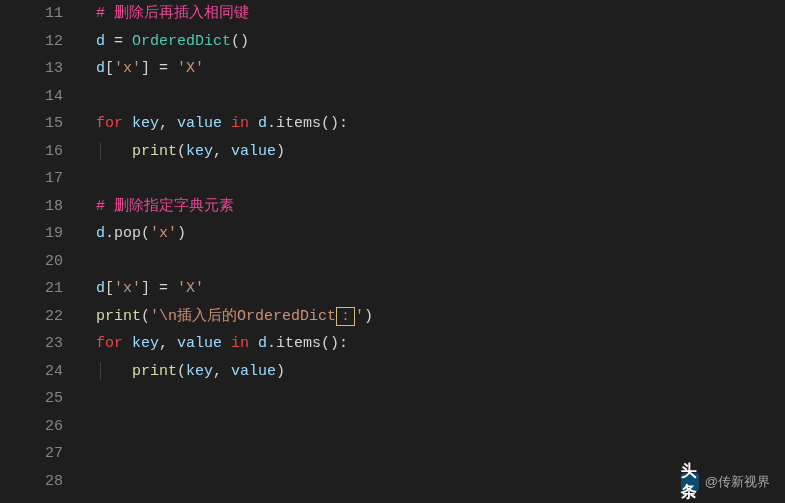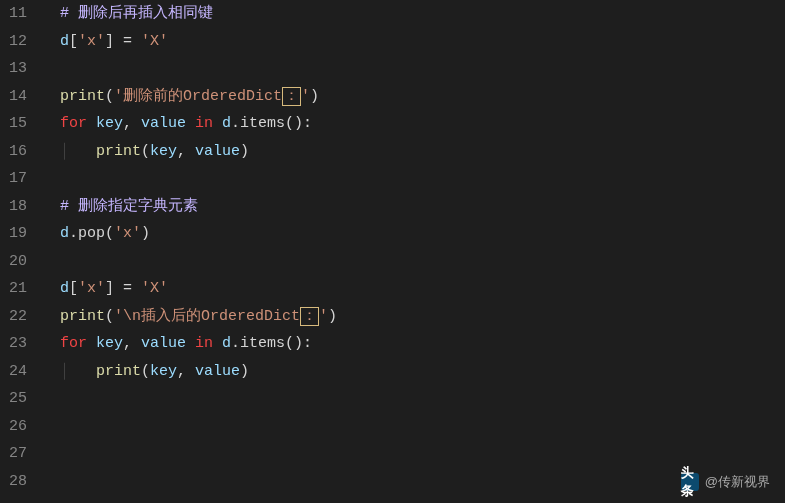--- a/index.html
+++ b/index.html
@@ -12,20 +12,21 @@
       font-family: Consolas, 'Courier New', monospace;
       font-size: 15px;
       width: 785px;
       height: 503px;
       overflow: hidden;
       position: relative;
     }
     .editor {
       display: flex;
       height: 100%;
+      padding-left: 36px;
     }
     .gutter {
       width: 45px;
       text-align: right;
       padding-right: 18px;
       color: #858585;
       user-select: none;
     }
     .code-area {
       flex: 1;
@@ -33,21 +34,21 @@
     }
     .line {
       height: 27.5px;
       line-height: 27.5px;
       white-space: pre;
     }
     .line-num {
       height: 27.5px;
       line-height: 27.5px;
     }
-    .comment { color: #c4b5fd; margin-top: 11px; }
+    .comment { color: #ec4899; margin-top: 11px; }
     .variable { color: #9cdcfe; }
     .func { color: #4ec9b0; }
     .builtin { color: #dcdcaa; }
     .string { color: #ce9178; }
     .keyword { color: #ef4444; }
     .plain { color: #d4d4d4; }
     .indent-guide {
       color: #404040;
     }
     .highlight-box {
@@ -64,21 +65,21 @@
       color: #aaa;
       font-size: 13px;
       font-family: sans-serif;
     }
     .watermark-icon {
       width: 18px;
       height: 18px;
       border-radius: 3px;
       background: #0c4a6e;
       color: white;
-      font-size: 13px;
+      font-size: 16px;
       display: flex;
       align-items: center;
       justify-content: center;
       font-weight: bold;
     }
   </style>
 </head>
 <body>
 
 <div class="editor">
@@ -97,23 +98,23 @@
     <div class="line-num">22</div>
     <div class="line-num">23</div>
     <div class="line-num">24</div>
     <div class="line-num">25</div>
     <div class="line-num">26</div>
     <div class="line-num">27</div>
     <div class="line-num">28</div>
   </div>
   <div class="code-area">
     <div class="line"><span class="comment"># 删除后再插入相同键</span></div>
+    <div class="line"><span class="variable">d</span><span class="plain"> = </span><span class="func">OrderedDict</span><span class="plain">()</span></div>
     <div class="line"><span class="variable">d</span><span class="plain">[</span><span class="string">'x'</span><span class="plain">] = </span><span class="string">'X'</span></div>
     <div class="line"></div>
-    <div class="line"><span class="builtin">print</span><span class="plain">(</span><span class="string">'删除前的OrderedDict</span><span class="string highlight-box">：</span><span class="string">'</span><span class="plain">)</span></div>
     <div class="line"><span class="keyword">for</span><span class="variable"> key</span><span class="plain">, </span><span class="variable">value </span><span class="keyword">in</span><span class="variable"> d</span><span class="plain">.items():</span></div>
     <div class="line"><span class="indent-guide">│   </span><span class="builtin">print</span><span class="plain">(</span><span class="variable">key</span><span class="plain">, </span><span class="variable">value</span><span class="plain">)</span></div>
     <div class="line"></div>
     <div class="line"><span class="comment"># 删除指定字典元素</span></div>
     <div class="line"><span class="variable">d</span><span class="plain">.pop(</span><span class="string">'x'</span><span class="plain">)</span></div>
     <div class="line"></div>
     <div class="line"><span class="variable">d</span><span class="plain">[</span><span class="string">'x'</span><span class="plain">] = </span><span class="string">'X'</span></div>
     <div class="line"><span class="builtin">print</span><span class="plain">(</span><span class="string">'\n插入后的OrderedDict</span><span class="string highlight-box">：</span><span class="string">'</span><span class="plain">)</span></div>
     <div class="line"><span class="keyword">for</span><span class="variable"> key</span><span class="plain">, </span><span class="variable">value </span><span class="keyword">in</span><span class="variable"> d</span><span class="plain">.items():</span></div>
     <div class="line"><span class="indent-guide">│   </span><span class="builtin">print</span><span class="plain">(</span><span class="variable">key</span><span class="plain">, </span><span class="variable">value</span><span class="plain">)</span></div>

